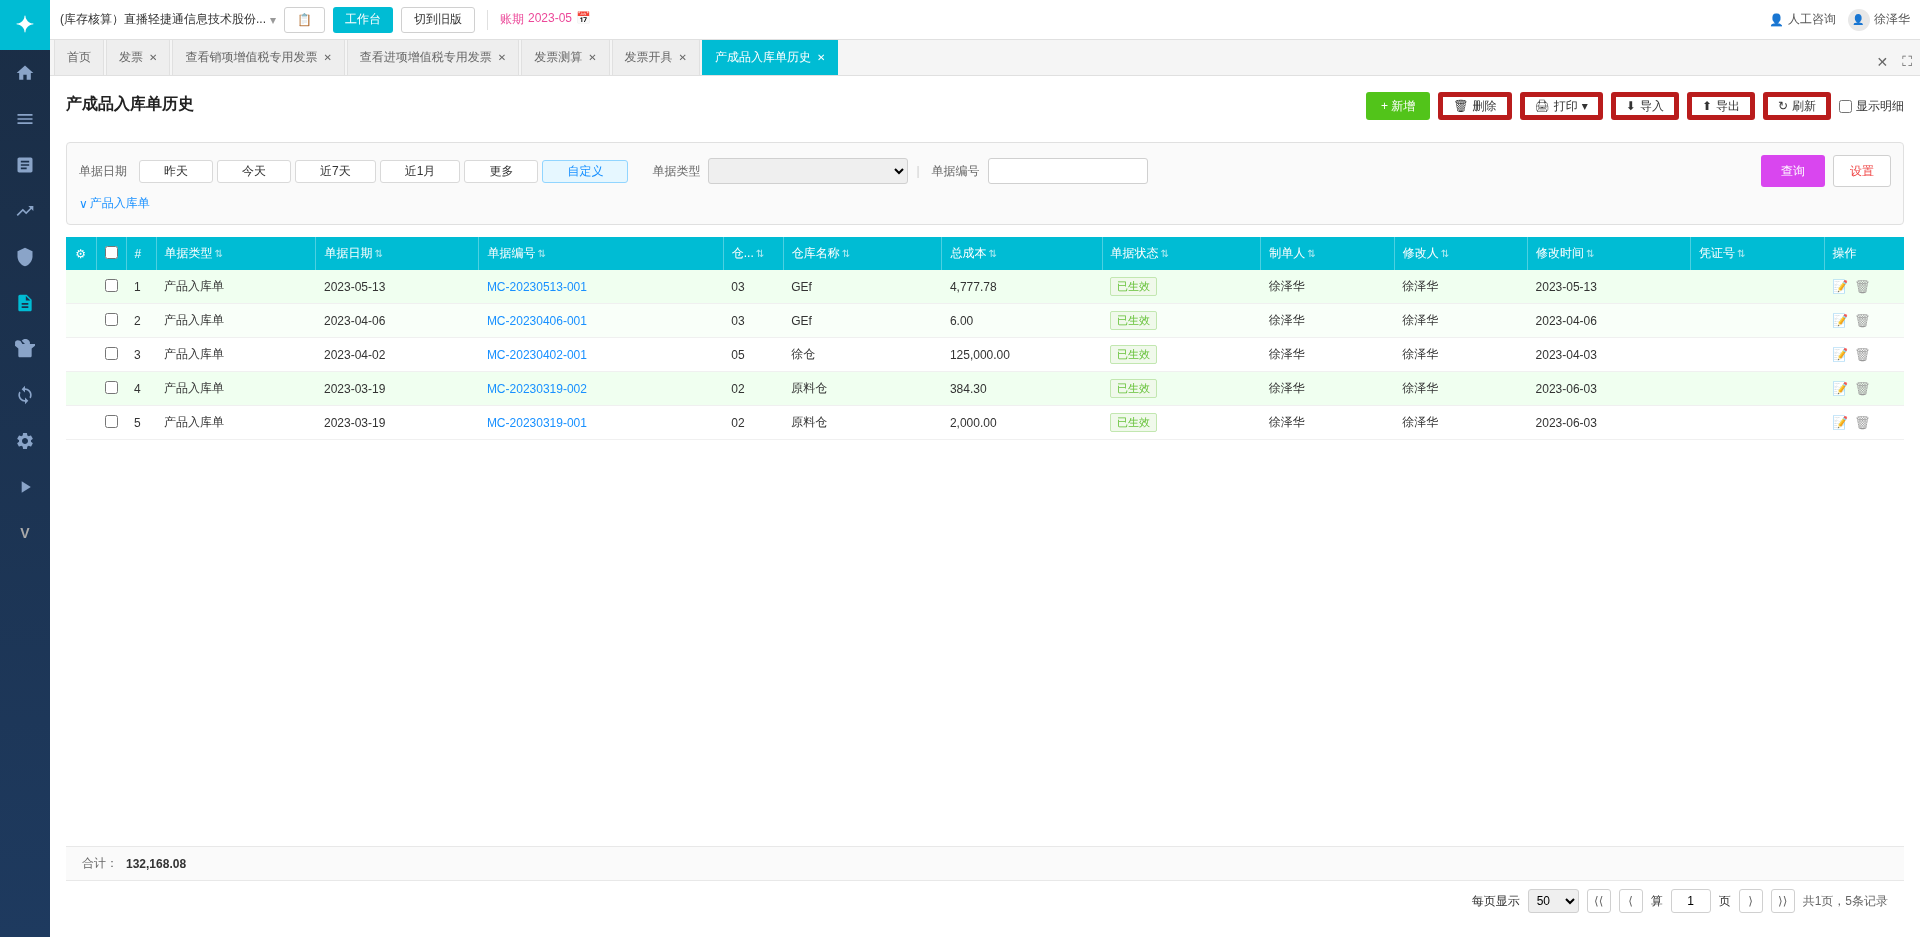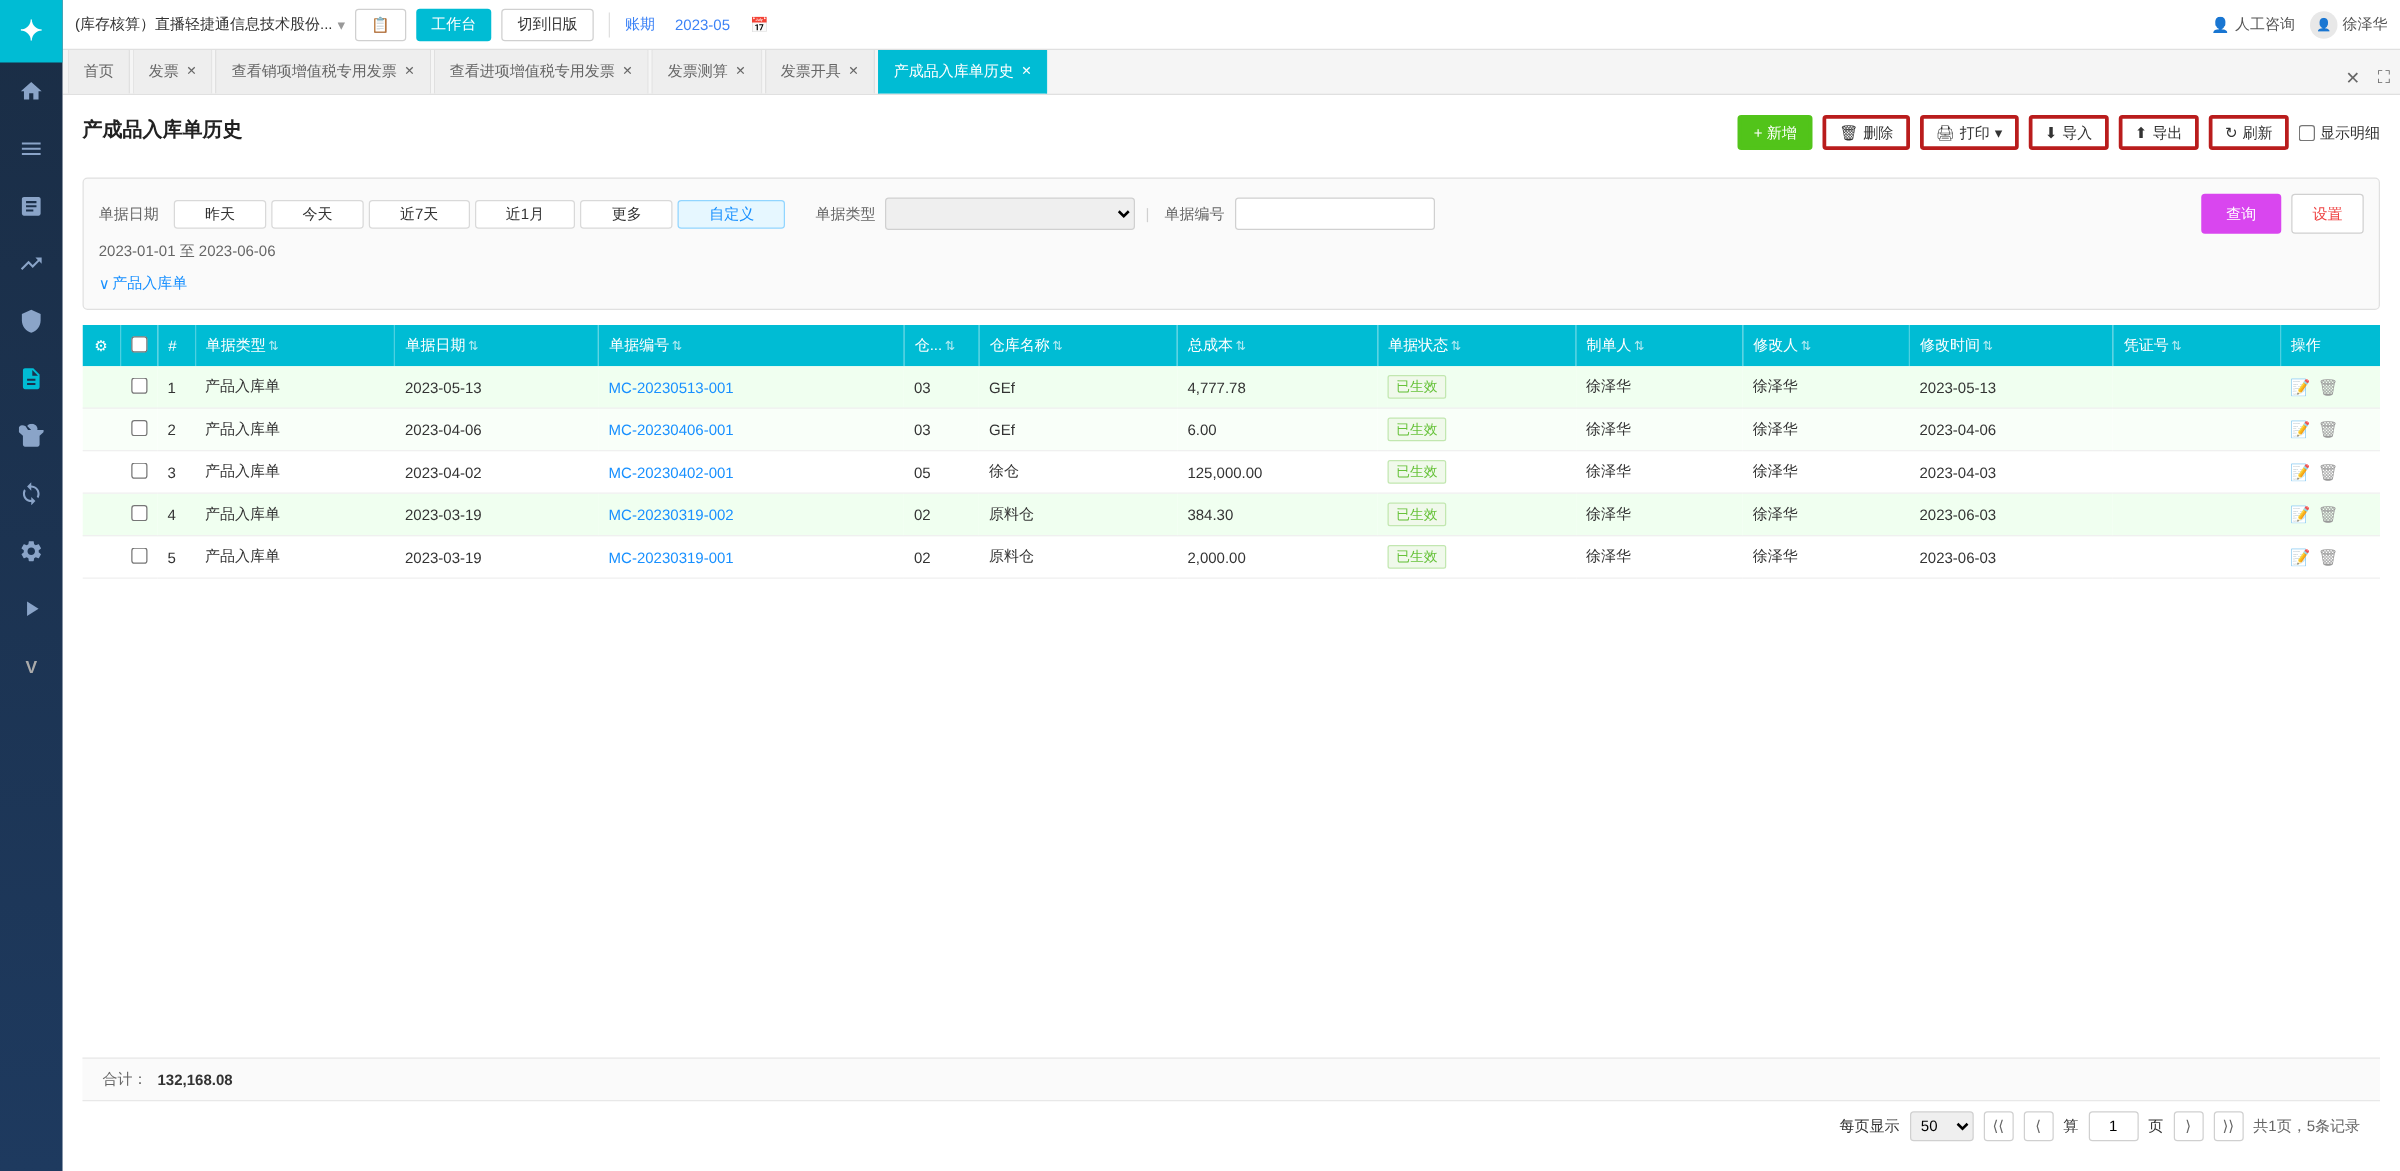--- a/index.html
+++ b/index.html
@@ -71,21 +71,21 @@
     .topbar-btn {
       height: 26px;
       padding: 0 12px;
       border: none;
       border-radius: 3px;
       cursor: pointer;
       font-size: 12px;
     }
     .btn-workbench { background: #00bcd4; color: #fff; }
     .btn-switch { background: #fff; border: 1px solid #d0d0d0; color: #333; }
-    .topbar-period { font-size: 12px; color: #3b82f6; display: flex; align-items: center; gap: 16px; }
+    .topbar-period { font-size: 12px; color: #ec4899; display: flex; align-items: flex-start; gap: 4px; }
     .topbar-right { margin-left: auto; display: flex; align-items: center; gap: 12px; font-size: 12px; color: #555; }
     .topbar-right .user-section { display: flex; align-items: center; gap: 4px; }
 
     
     .tabbar {
       height: 36px;
       background: #f5f5f5;
       border-bottom: 1px solid #e0e0e0;
       display: flex;
       align-items: flex-end;
@@ -140,21 +140,21 @@
     .toolbar {
       display: flex;
       align-items: center;
       justify-content: flex-end;
       gap: 8px;
       margin-bottom: 10px;
     }
     .toolbar-btn {
       height: 28px;
       padding: 0 10px;
-      border: 3px solid #b91c1c;
+      border: 5px solid #b91c1c;
       border-radius: 3px;
       background: #fff;
       cursor: pointer;
       font-size: 12px;
       color: #333;
       display: flex;
       align-items: center;
       gap: 4px;
     }
     .toolbar-btn.primary { background: #52c41a; border-color: #52c41a; color: #fff; }
@@ -508,23 +508,20 @@
         </div>
         <div style="display:flex; align-items:center; gap:8px;">
           <span class="filter-label">单据编号</span>
           <input type="text" class="filter-input" style="">
         </div>
         <div style="display:flex; gap:8px; margin-left:auto;">
           <button class="query-btn">查询</button>
           <button class="setting-btn">设置</button>
         </div>
       </div>
-      <div style="margin-top:6px; display:flex; align-items:center; gap:8px;">
-        <span class="filter-date-range">2023-01-01 至 2023-06-06</span>
-      </div>
       <div style="margin-top:8px; text-align:center;">
         <button class="expand-btn">
           <span>∨</span>
           <span>产品入库单</span>
         </button>
       </div>
     </div>
 
     <div class="table-container">
       <table>

